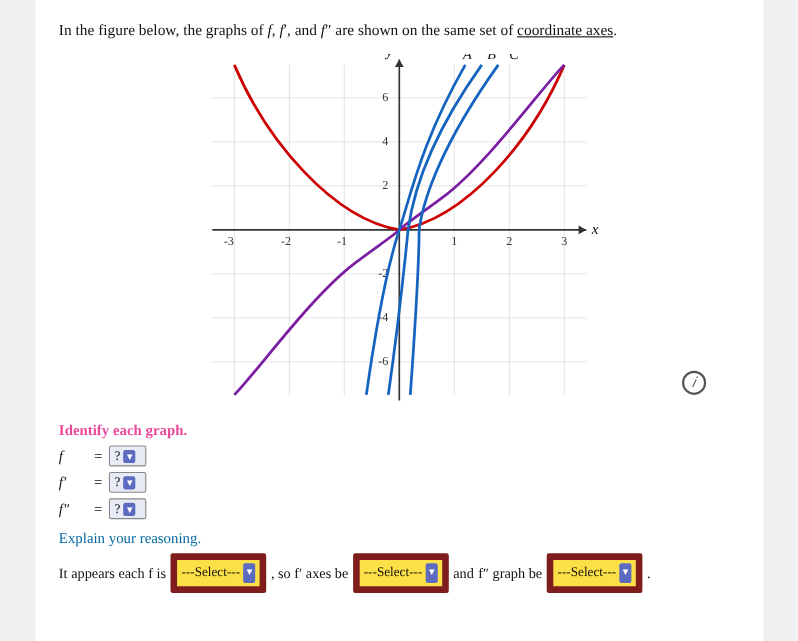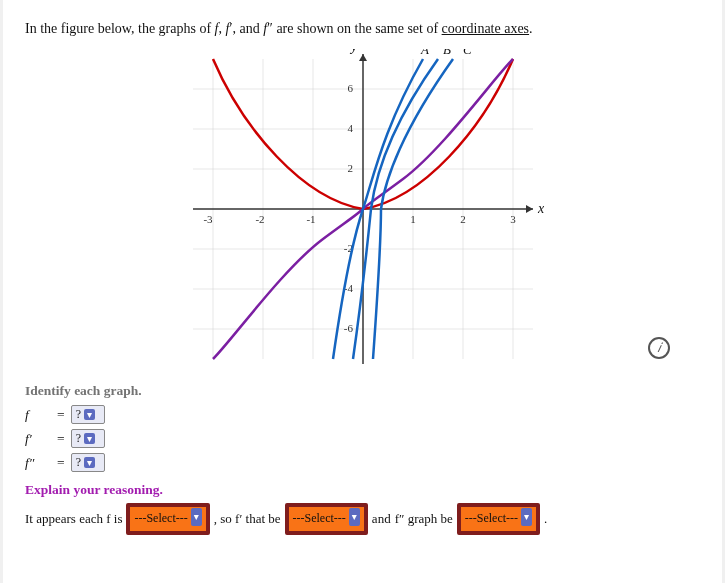--- a/index.html
+++ b/index.html
@@ -5,21 +5,21 @@
     * { box-sizing: border-box; margin: 0; padding: 0; }
     body {
       background: #f0f0f0;
       display: flex;
       justify-content: center;
       align-items: center;
       min-height: 100vh;
       font-family: Georgia, 'Times New Roman', serif;
     }
     .page {
-      width: 719px;
+      width: 662px;
       min-height: 583px;
       background: white;
       padding: 18px 22px 18px 22px;
       position: relative;
     }
     .intro-text {
       font-size: 14px;
       color: #111;
       margin-bottom: 10px;
       line-height: 1.5;
@@ -36,21 +36,21 @@
     svg.graph {
       display: block;
     }
     .identify-section {
       margin-bottom: 10px;
     }
     .identify-title {
       font-size: 13.5px;
       font-weight: bold;
       margin-bottom: 6px;
-      color: #737373;
+      color: #ec4899;
     }
     .identify-row {
       display: flex;
       align-items: center;
       margin-bottom: 5px;
       font-size: 13.5px;
       color: #111;
     }
     .identify-row .label {
       width: 32px;
@@ -78,41 +78,41 @@
       background: #5c6bc0;
       border-radius: 2px;
       padding: 0 3px;
       display: inline-block;
     }
     .explain-section {
       margin-top: 10px;
     }
     .explain-title {
       font-size: 13.5px;
-      font-weight: bold;
+      font-weight: normal;
       margin-bottom: 5px;
-      color: #a21caf;
+      color: #0369a1;
     }
     .explain-row {
       font-size: 13px;
       color: #111;
       display: flex;
       align-items: center;
       flex-wrap: wrap;
       gap: 4px;
       line-height: 1.8;
     }
     .explain-row .sel-inline {
-      border: 4px solid #7f1d1d;
-      background: #f97316;
+      border: 6px solid #7f1d1d;
+      background: #fde047;
       padding: 1px 4px;
       font-size: 12px;
       color: #111;
       display: inline-flex;
-      align-items: flex-start;
+      align-items: center;
       cursor: pointer;
       border-radius: 2px;
       white-space: nowrap;
     }
     .sel-inline .arr {
       margin-left: 3px;
       font-size: 10px;
       color: #fff;
       background: #5c6bc0;
       border-radius: 2px;
@@ -239,21 +239,21 @@
   </div>
 
   <div class="explain-section">
     <div class="explain-title">Explain your reasoning.</div>
     <div class="explain-row">
       <span>It appears each f is</span>
       <div class="sel-inline">
         <span>---Select---</span>
         <span class="arr">▾</span>
       </div>
-      <span>, so f′ that be</span>
+      <span>, so f′ axes be</span>
       <div class="sel-inline">
         <span>---Select---</span>
         <span class="arr">▾</span>
       </div>
       <span>and</span>
       <span>f″ graph be</span>
       <div class="sel-inline">
         <span>---Select---</span>
         <span class="arr">▾</span>
       </div>

